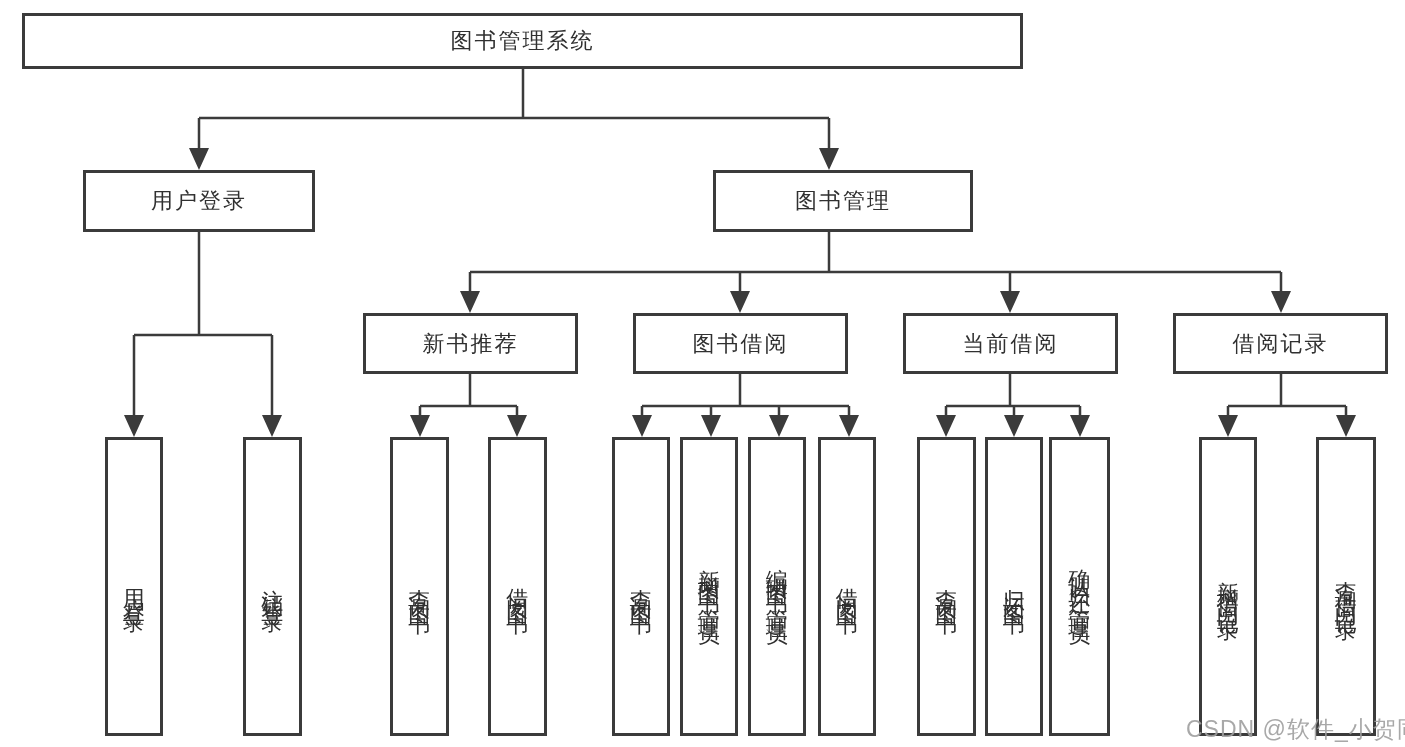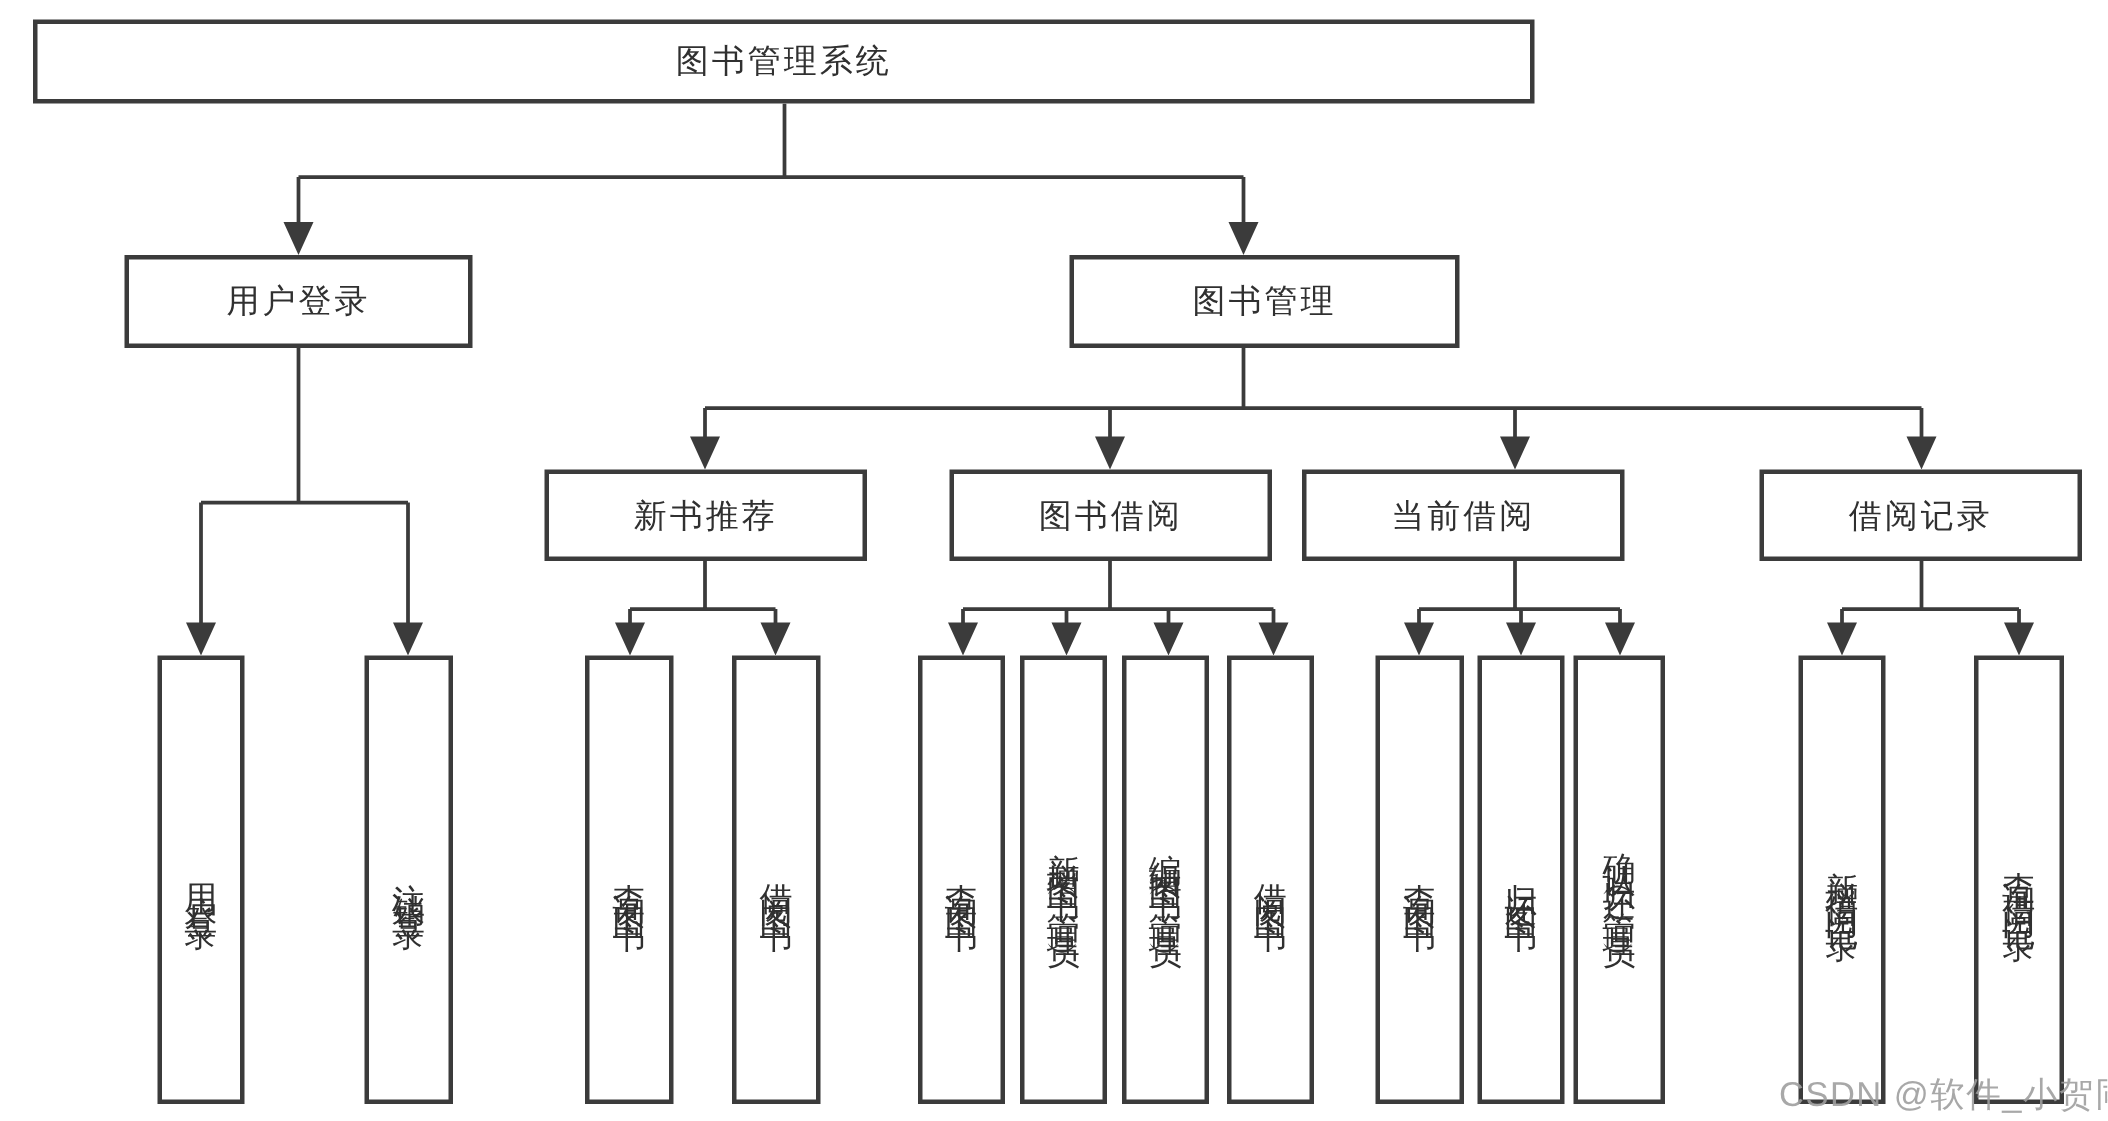--- a/index.html
+++ b/index.html
@@ -34,21 +34,21 @@
   }
   
   .root  { left: 22px;  top: 13px;  width: 1001px; height: 56px; }
   
   .l2a   { left: 83px;  top: 170px; width: 232px; height: 62px; }
   .l2b   { left: 713px; top: 170px; width: 260px; height: 62px; }
   
   .l3    { top: 313px; width: 215px; height: 61px; }
   .l3a   { left: 363px; }
   .l3b   { left: 633px; }
-  .l3c   { left: 868px; }
+  .l3c   { left: 903px; }
   .l3d   { left: 1173px; }
   
   .leaf  { top: 437px; height: 299px; }
   .g1a { left: 105px;  width: 58px; }
   .g1b { left: 243px;  width: 59px; }
   .g2a { left: 390px;  width: 59px; }
   .g2b { left: 488px;  width: 59px; }
   .g3a { left: 612px;  width: 58px; }
   .g3b { left: 680px;  width: 58px; }
   .g3c { left: 748px;  width: 58px; }

